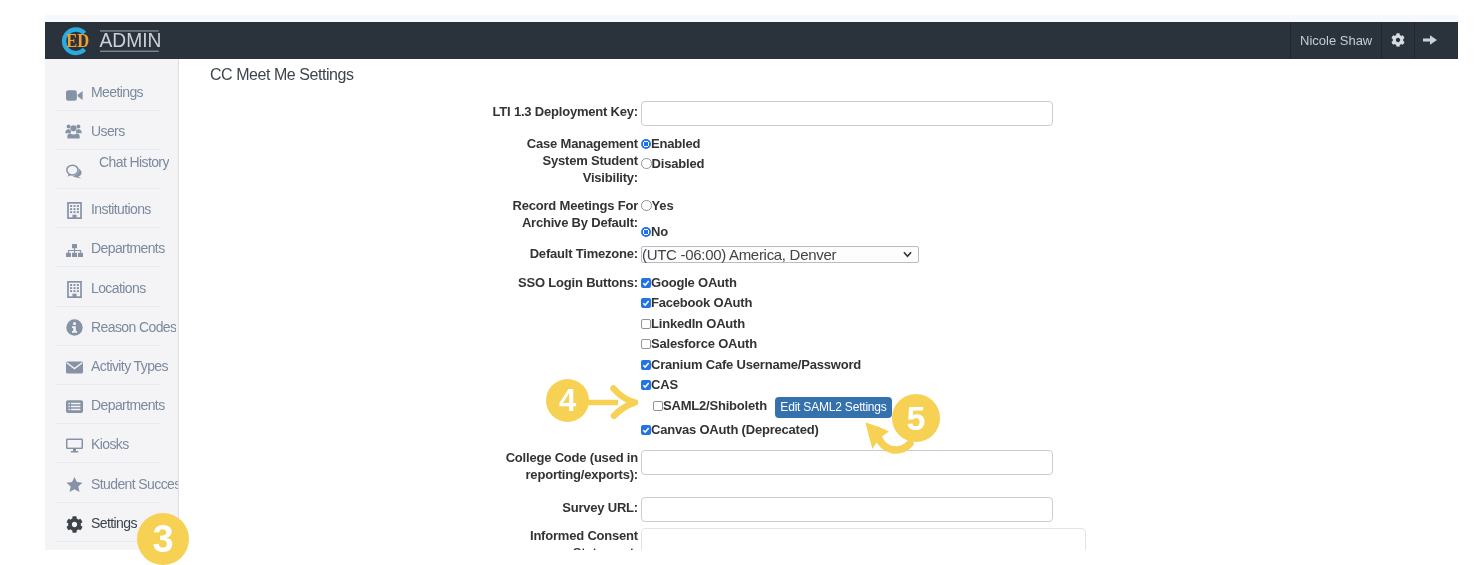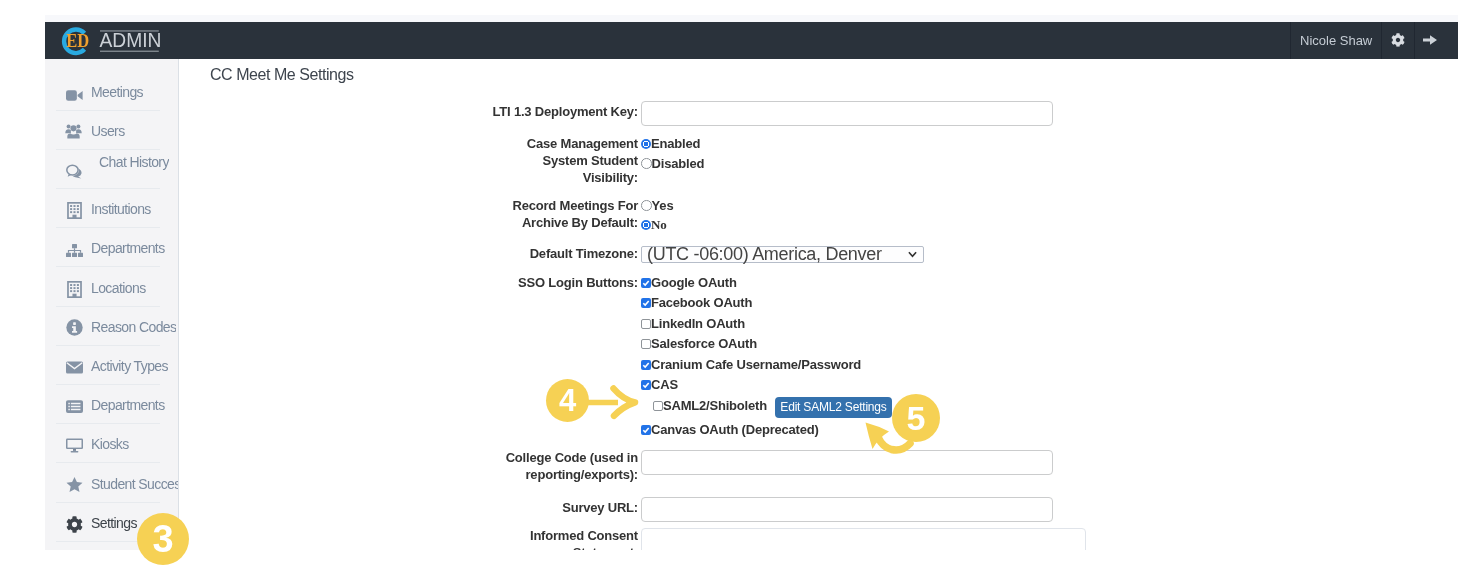--- a/index.html
+++ b/index.html
@@ -184,23 +184,23 @@
   <div class="lbl" style="left:307px;top:273.8px;">SSO Login Buttons:</div>
   <div class="lbl" style="left:307px;top:448.5px;">College Code (used in<br>reporting/exports):</div>
   <div class="lbl" style="left:307px;top:499.3px;">Survey URL:</div>
   <div class="lbl" style="left:307px;top:527.2px;">Informed Consent<br>Statement:</div>
 
   <div class="inp" style="top:101px;"></div>
 
   <div class="opt" style="top:136px;"><span class="rad"></span>Enabled</div>
   <div class="opt" style="top:156px;"><span class="rado"></span>Disabled</div>
   <div class="opt" style="top:198px;"><span class="rado"></span>Yes</div>
-  <div class="opt" style="top:217px;font-family:Liberation Serif, serif;"><span class="rad"></span>No</div>
-
-  <div class="abs" style="left:641px;top:245.5px;width:276px;height:15px;border:1px solid #b6bdc9;border-radius:2px;background:#fdfdfe;font-size:18px;color:#444;padding-left:5px;line-height:15.5px;letter-spacing:-0.3px;">(UTC -06:00) America, Denver
+  <div class="opt" style="top:224px;"><span class="rad"></span>No</div>
+
+  <div class="abs" style="left:641px;top:245.5px;width:276px;height:15px;border:1px solid #b6bdc9;border-radius:2px;background:#fdfdfe;font-size:15px;color:#444;line-height:15.5px;letter-spacing:-0.3px;">(UTC -06:00) America, Denver
     <svg class="abs" style="right:6px;top:4px;" width="9" height="7" viewBox="0 0 10 7">
           <path d="M1 1 L5 5.5 L9 1" fill="none" stroke="#333" stroke-width="1.8"></path>
         </svg>
   </div>
 
   <div class="opt" style="top:275px;"><svg class="cb" viewBox="0 0 10 10">
           <rect width="10" height="10" rx="2" fill="#2273e8"></rect>
           <path d="M2.3 5.2 L4.2 7.1 L7.7 3" stroke="#fff" stroke-width="1.6" fill="none"></path>
         </svg>Google OAuth</div>
   <div class="opt" style="top:295px;"><svg class="cb" viewBox="0 0 10 10">

